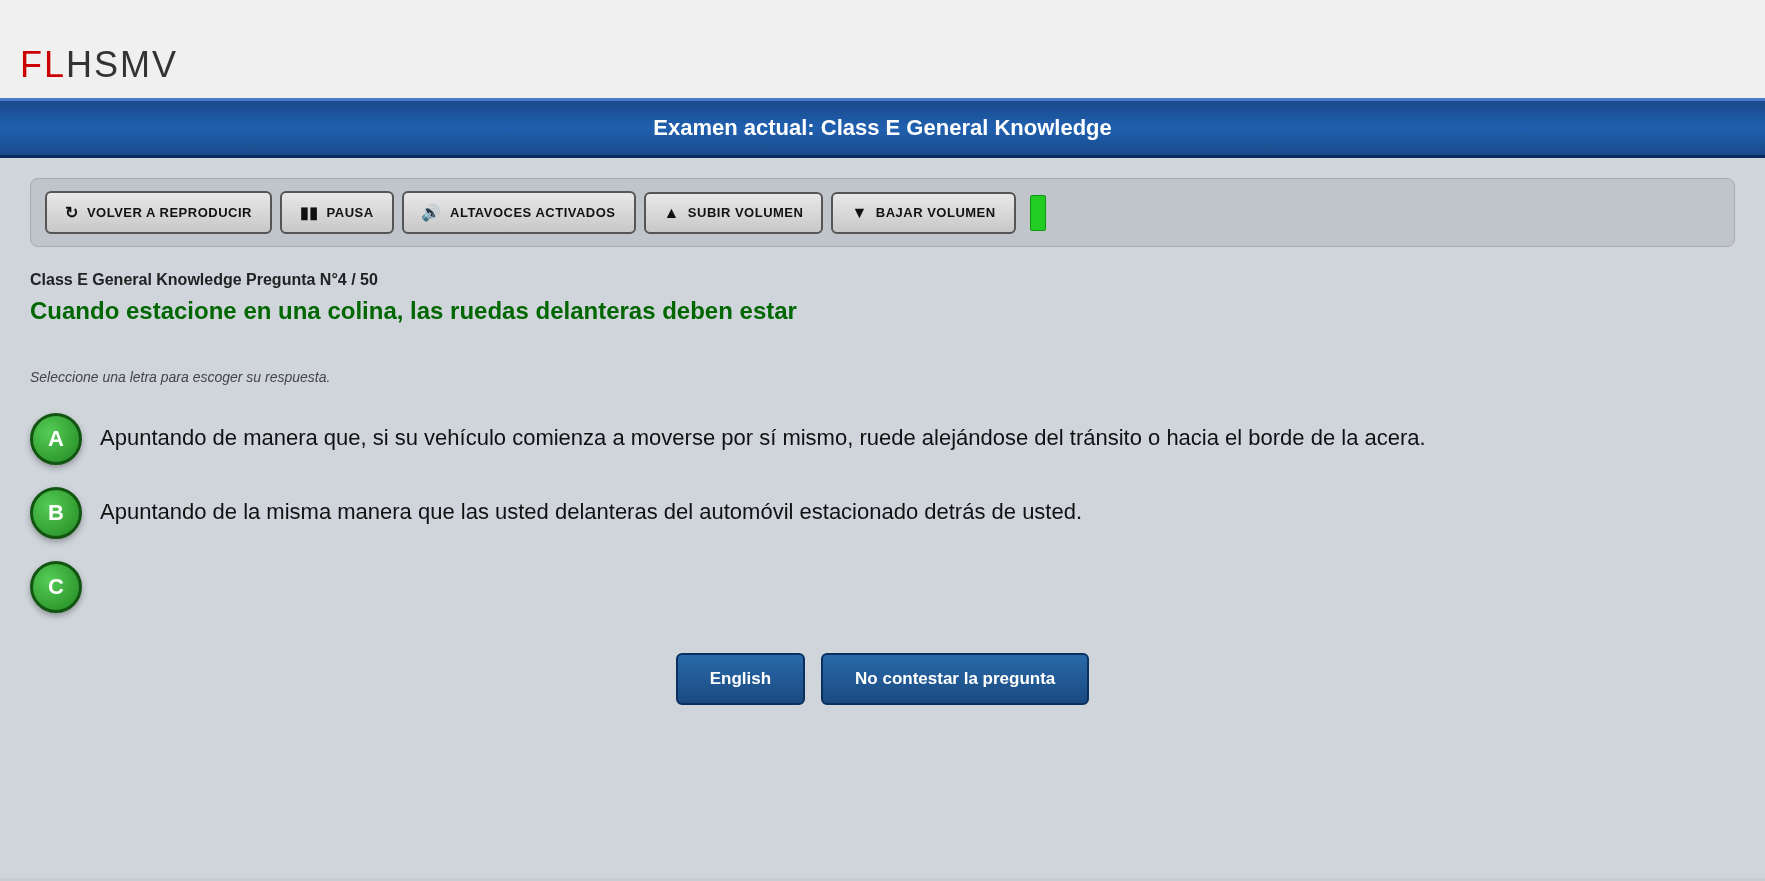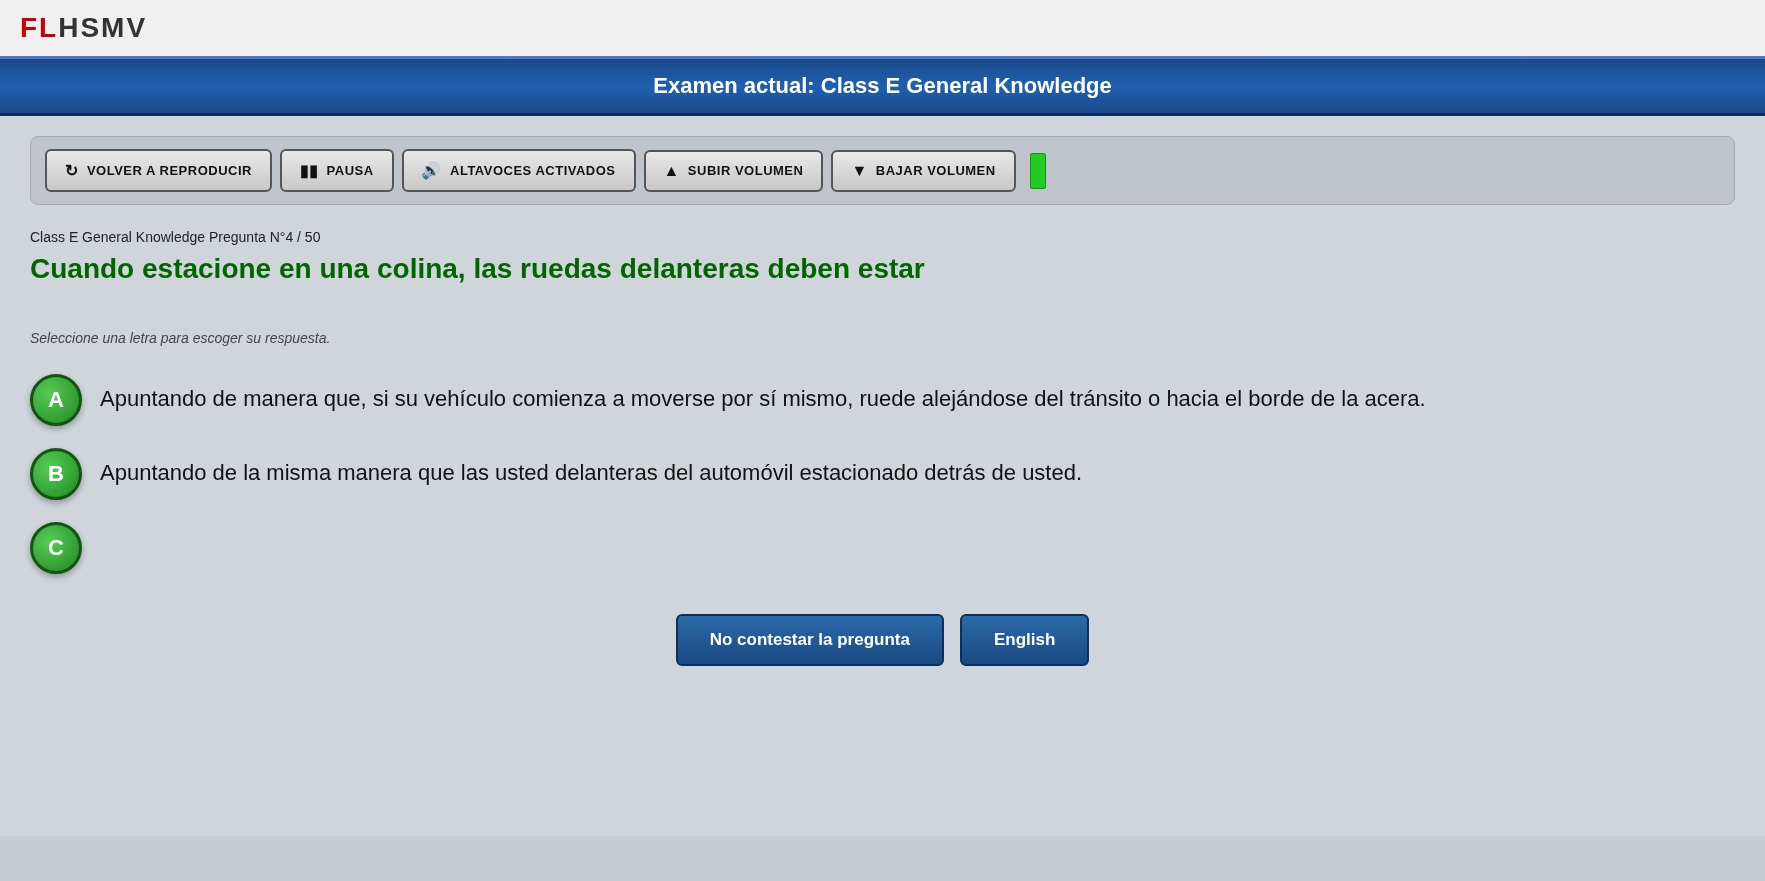--- a/index.html
+++ b/index.html
@@ -11,23 +11,24 @@
     }
 
     
     .top-bar {
       background: #f0f0f0;
       padding: 12px 20px;
       display: flex;
       align-items: center;
     }
     .logo {
-      font-size: 28px;
-      font-weight: 700;
+      font-size: 36px;
+      font-weight: 400;
       letter-spacing: 2px;
+      margin-top: 32px;
     }
     .logo-fl { color: #cc0000; }
     .logo-hsmv { color: #333; }
 
     
     .exam-title-bar {
       background: linear-gradient(to bottom, #1a4a8a, #2060b0, #1a4a8a);
       color: white;
       text-align: center;
       padding: 14px 36px;
@@ -80,29 +81,29 @@
       width: 16px;
       height: 36px;
       background: #22cc22;
       border: 1px solid #119911;
       margin-left: 6px;
       border-radius: 2px;
     }
 
     
     .question-meta {
-      font-size: 14px;
+      font-size: 16px;
       color: #222;
       margin-bottom: 6px;
-      font-weight: normal;
+      font-weight: bold;
       margin-top: 20px;
     }
 
     .question-text {
-      font-size: 28px;
+      font-size: 24px;
       color: #006600;
       font-weight: bold;
       line-height: 1.3;
     }
 
     .question-instruction {
       font-size: 14px;
       color: #444;
       margin-bottom: 28px;
       font-style: italic;
@@ -233,17 +234,17 @@
       <div class="answer-text">Apuntando de la misma manera que las usted delanteras del automóvil estacionado detrás de usted.</div>
     </div>
 
     <div class="answer-option">
       <div class="answer-letter">C</div>
     </div>
 
   </div>
 
   <div class="bottom-actions">
+    <button class="action-btn btn-english">English</button>
     <button class="action-btn btn-skip">No contestar la pregunta</button>
-    <button class="action-btn btn-english">English</button>
   </div>
 
 </div>
 
 </body></html>

